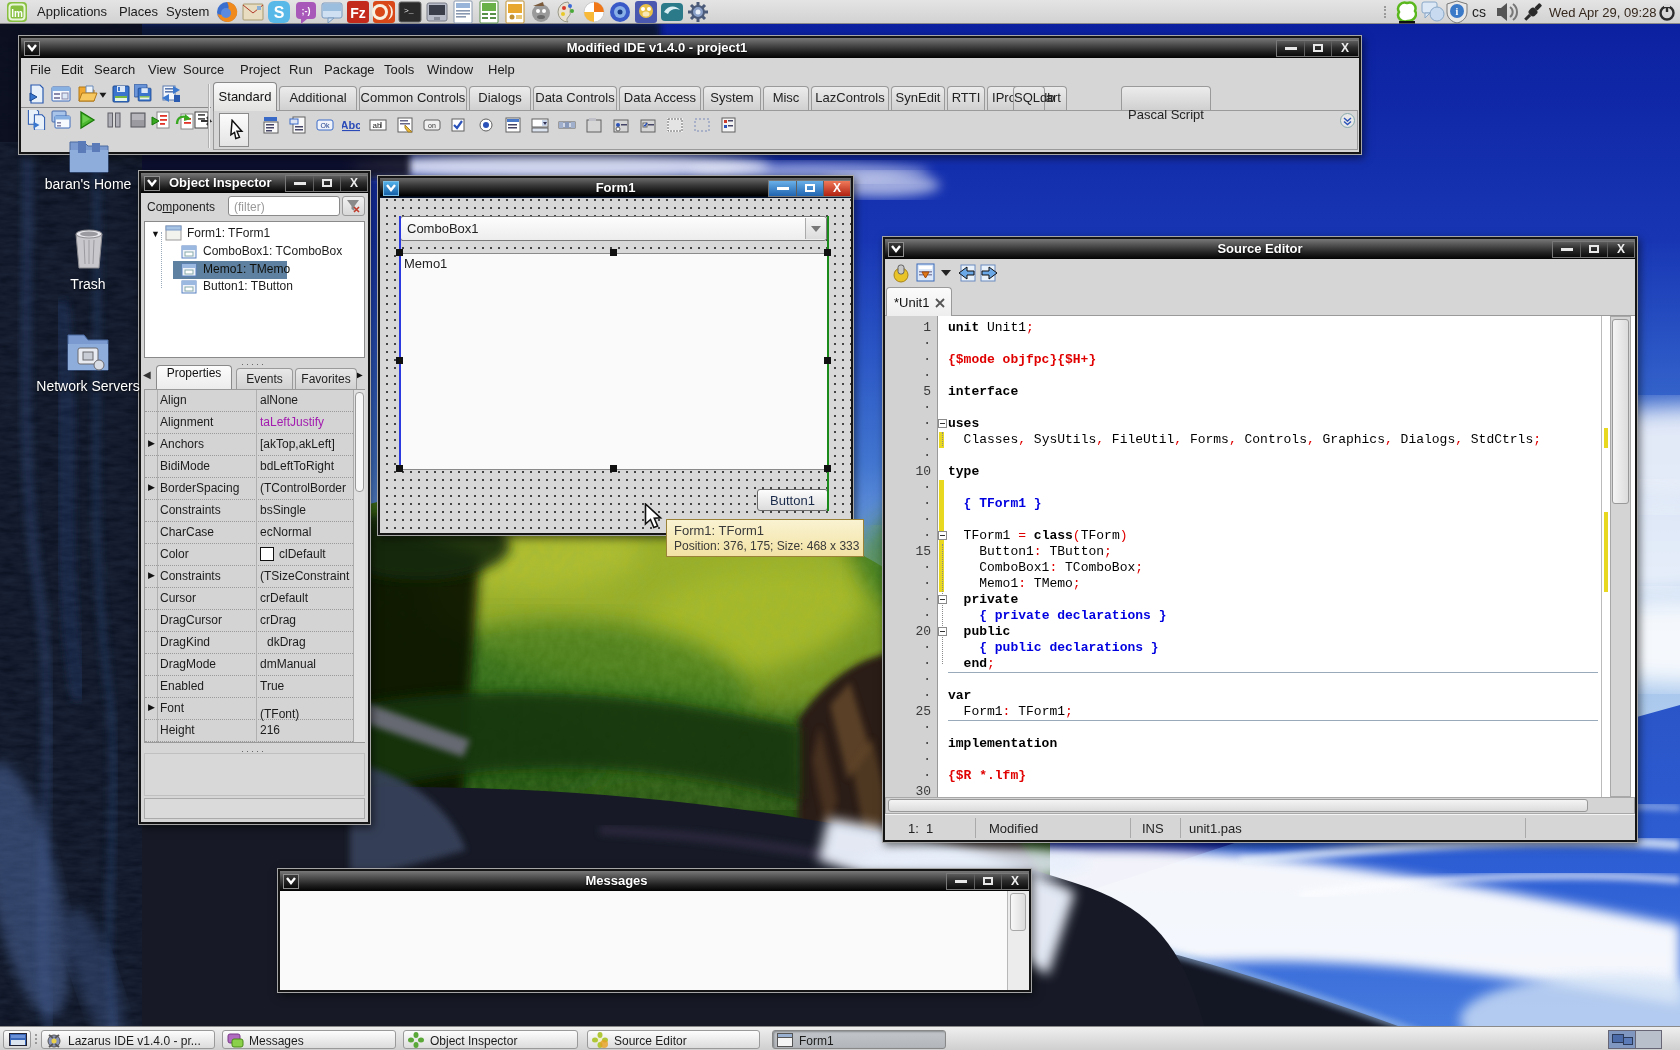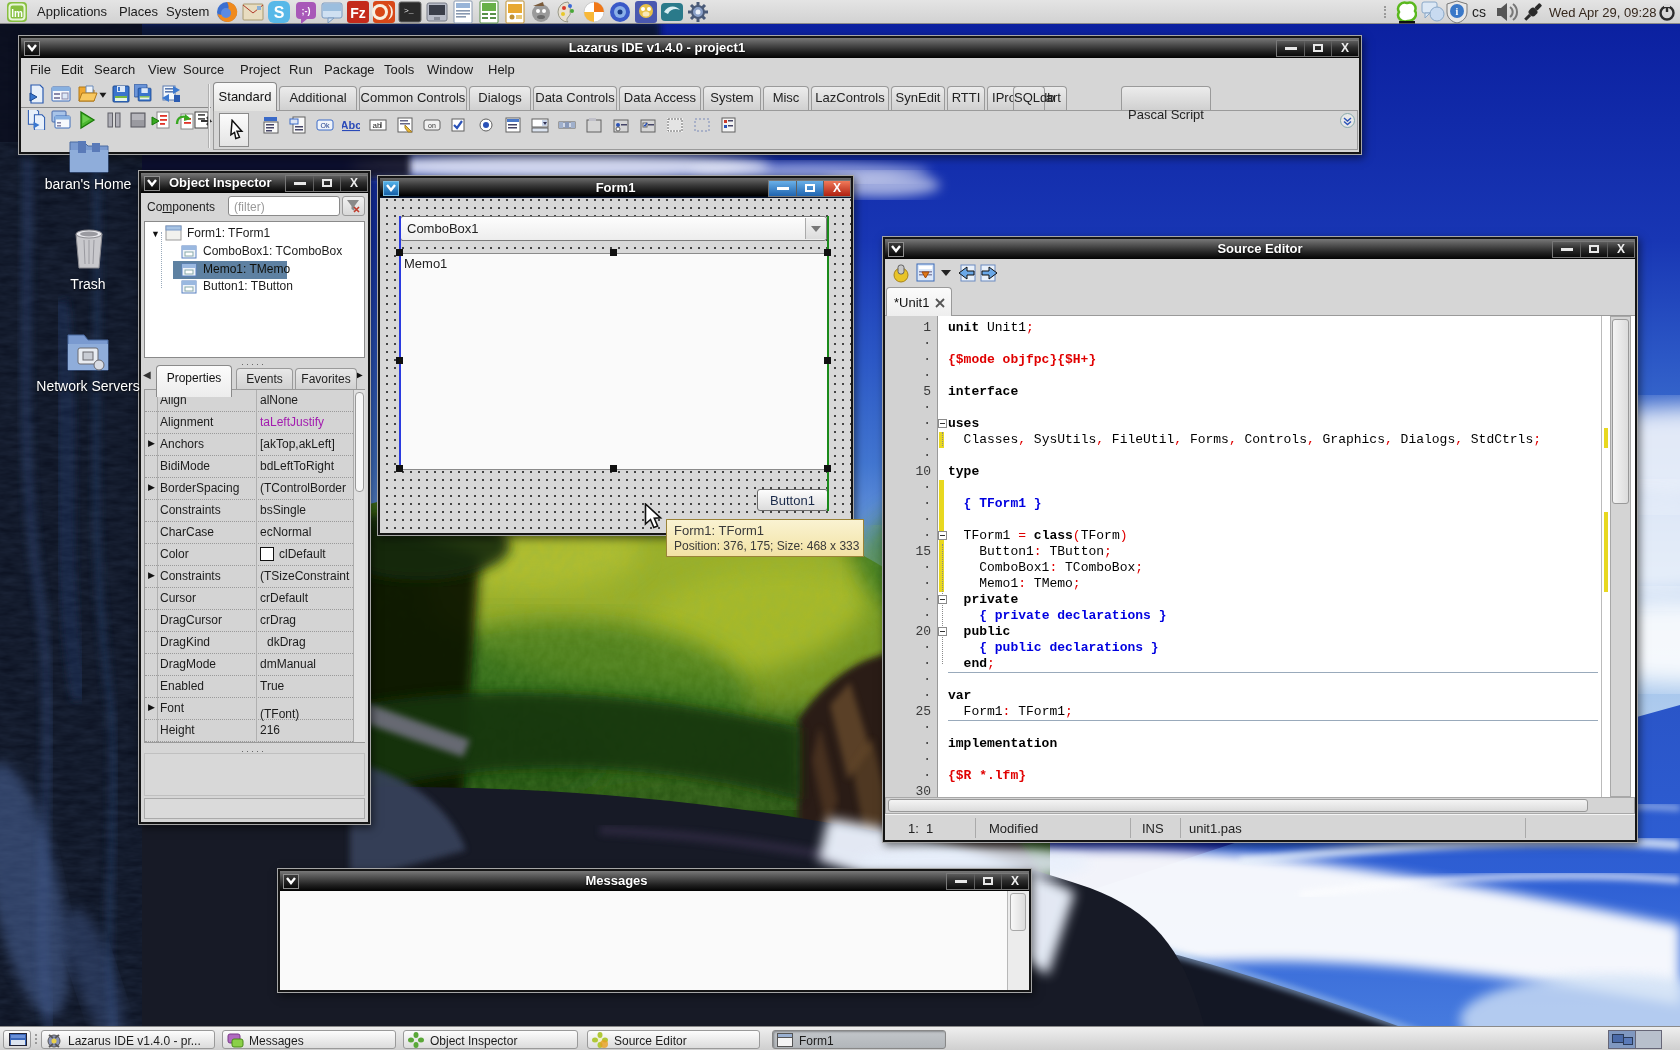--- a/index.html
+++ b/index.html
@@ -299,21 +299,21 @@
     </svg>
 <div class="abs" style="left:28px;top:378px;width:120px;text-align:center;font-size:14px;color:#fff;text-shadow:0 1px 2px #000">Network Servers</div>
 </div>
 <div class="win" style="left:18px;top:35px;width:1344px;height:120px">
 <div class="tb">
       <div class="vb">
         <svg width="10" height="8">
           <path d="M1 1 L5 6 L9 1" stroke="#fff" stroke-width="2.4" fill="none"></path>
         </svg>
       </div>
-<div class="t" style="right:66px">Lazarus IDE v1.4.0 - project1</div>
+<div class="t" style="right:66px">Modified IDE v1.4.0 - project1</div>
 <div class="wbtns">
         <div class="wb">
           <div style="width:12px;height:3px;background:#e8e8e8"></div>
         </div>
         <div class="wb">
           <div style="width:10px;height:8px;border:2px solid #e8e8e8"></div>
         </div>
         <div class="wb" style="color:#eee;font-weight:bold;font-size:12px;font-family:'Liberation Sans'">X</div>
       </div>
     </div>
@@ -611,21 +611,21 @@
               <rect x="4" y="7" width="8" height="4" fill="#fff" stroke="#8aa"></rect>
             </svg>
           </span>
           <span style="position:absolute;left:52px;top:1px;font-size:12px;color:#1c1c1c">Button1: TButton</span>
         </div>
  <div style="position:absolute;left:16px;top:10px;width:1px;height:56px;border-left:1px dotted #9ab"></div>
 </div>
 <div class="abs" style="left:100px;top:166px;width:30px;height:4px;color:#555;font-size:9px;letter-spacing:2px">·····</div>
 <div class="abs" style="left:2px;top:176px;width:10px;height:16px;font-size:10px;color:#333">◀</div>
 <div class="abs" style="left:214px;top:176px;width:10px;height:16px;font-size:10px;color:#111">▶</div>
-<div class="abs" style="left:15px;top:172px;width:76px;height:32px;border:1px solid #8a8a8a;border-bottom:none;border-radius:4px 4px 0 0;background:linear-gradient(#fcfcfc,#ececec);text-align:center;padding-top:5px;font-size:12px;color:#111;z-index:2">Properties</div>
+<div class="abs" style="left:15px;top:172px;width:76px;height:24px;border:1px solid #8a8a8a;border-bottom:none;border-radius:4px 4px 0 0;background:linear-gradient(#fcfcfc,#ececec);text-align:center;font-size:12px;color:#111;z-index:2">Properties</div>
 <div class="abs" style="left:95px;top:175px;width:57px;height:22px;border:1px solid #9a9a9a;border-bottom:none;border-radius:4px 4px 0 0;background:linear-gradient(#e8e8e8,#d0d0d0);text-align:center;padding-top:3px;font-size:12px;color:#222">Events</div>
 <div class="abs" style="left:154px;top:175px;width:62px;height:22px;border:1px solid #9a9a9a;border-bottom:none;border-radius:4px 4px 0 0;background:linear-gradient(#e8e8e8,#d0d0d0);text-align:center;padding-top:3px;font-size:12px;color:#222">Favorites</div>
 <div class="abs" style="left:3px;top:196px;width:221px;height:354px;background:#d4d4d4;border:1px solid #9a9a9a">
  <div style="position:absolute;left:0;top:0;width:208px;height:352px;overflow:hidden">
           <div style="position:absolute;left:0;top:0px;width:208px;height:22px;border-bottom:1px dotted #9a9a9a">
             <span style="position:absolute;left:15px;top:3px;font-size:12px;color:#1c1c1c">Align</span>
             <span style="position:absolute;left:115px;top:3px;font-size:12px;color:#1c1c1c">alNone</span>
           </div>
           <div style="position:absolute;left:0;top:22px;width:208px;height:22px;border-bottom:1px dotted #9a9a9a">
             <span style="position:absolute;left:15px;top:3px;font-size:12px;color:#1c1c1c">Alignment</span>

